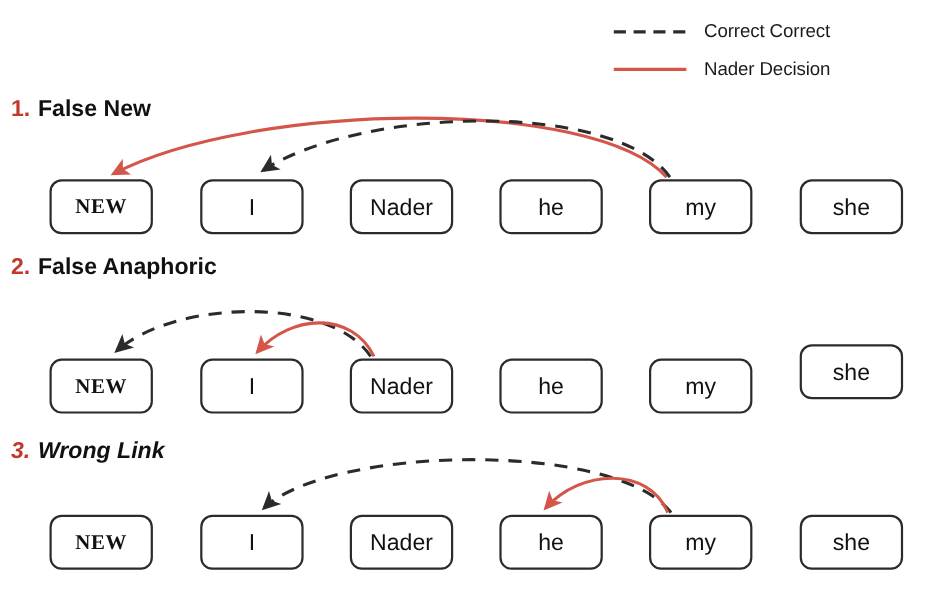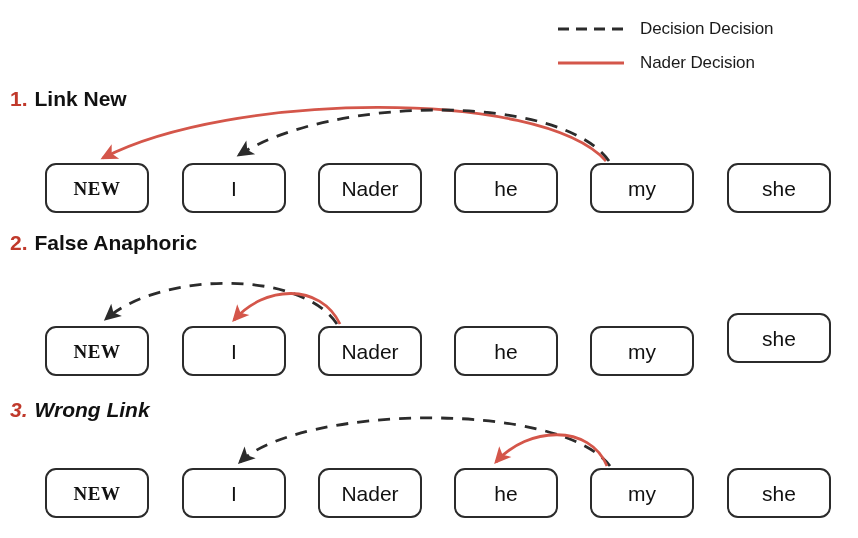--- a/index.html
+++ b/index.html
@@ -23,21 +23,21 @@
   }
 
   
   .row-title{position:absolute;white-space:nowrap;font-size:21px;font-weight:bold;}
   .row-num{color:#c0392b;margin-right:7px;}
   .row-text{color:#111111;}
 
   
   .token{
     position:absolute;
-    width:104px;height:50px;
+    width:94px;height:50px;
     border:2.2px solid #2b2b2b;
     border-radius:11px;
     background:#ffffff;
     display:flex;align-items:center;justify-content:center;
     box-sizing:border-box;
   }
   .token span{
     font-size:21px;color:#111111;line-height:1;
   }
   .token.serif span{
@@ -53,34 +53,34 @@
 
 <div id="stage">
 
   <div class="legend">
     <div class="legend-row">
       <div class="legend-swatch">
         <svg width="70" height="12" viewBox="0 0 70 12">
           <line x1="2" y1="6" x2="68" y2="6" stroke="#2b2b2b" stroke-width="3" stroke-dasharray="11 7" stroke-linecap="butt"></line>
         </svg>
       </div>
-      <div class="legend-label">Decision Decision</div>
+      <div class="legend-label">Correct Correct</div>
     </div>
     <div class="legend-row">
       <div class="legend-swatch">
         <svg width="70" height="12" viewBox="0 0 70 12">
           <line x1="2" y1="6" x2="68" y2="6" stroke="#d4564a" stroke-width="3"></line>
         </svg>
       </div>
       <div class="legend-label">Nader Decision</div>
     </div>
   </div>
 
   <div class="row-title" style="left:10px;top:87px;">
-    <span class="row-num">1.</span><span class="row-text">Link New</span>
+    <span class="row-num">1.</span><span class="row-text">False New</span>
   </div>
   <div class="row-title" style="left:10px;top:231px;">
     <span class="row-num">2.</span><span class="row-text">False Anaphoric</span>
   </div>
   <div class="row-title" style="left:10px;top:398px;font-style:italic;">
     <span class="row-num">3.</span><span class="row-text">Wrong Link</span>
   </div>
 
   <div class="token serif" style="left:45px;top:163px;">
       <span>NEW</span>

